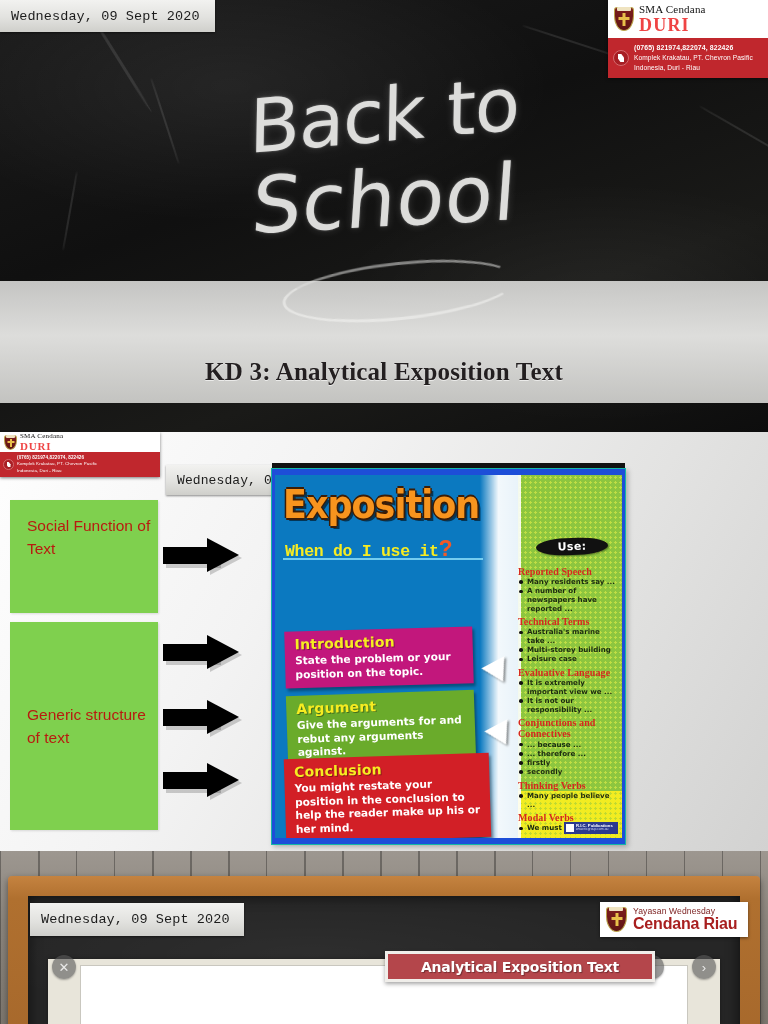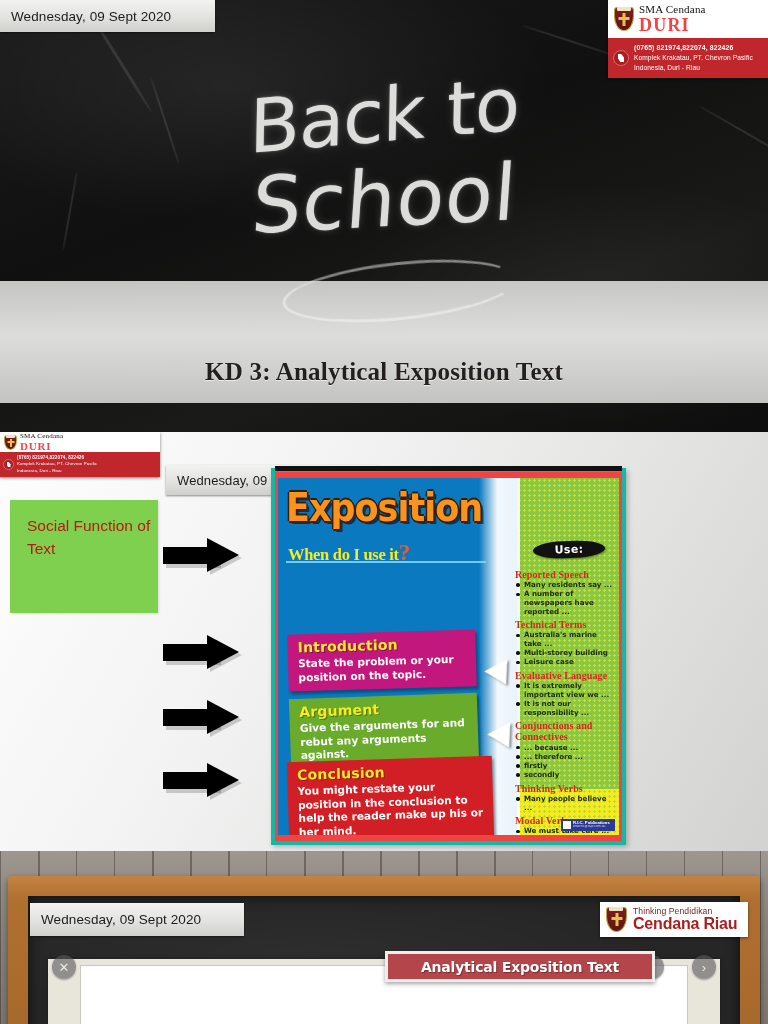--- a/index.html
+++ b/index.html
@@ -13,21 +13,21 @@
   .chalk-bg{position:absolute;inset:0;
     background:
       radial-gradient(ellipse 60% 45% at 30% 20%, rgba(255,255,255,.07), rgba(0,0,0,0) 70%),
       radial-gradient(ellipse 50% 40% at 78% 70%, rgba(255,255,255,.05), rgba(0,0,0,0) 70%),
       linear-gradient(160deg,#1b1b1b 0%,#101010 40%,#1a1a18 70%,#0d0d0d 100%);
   }
   .scratch{position:absolute;background:rgba(255,255,255,.10);border-radius:50%;filter:blur(.4px);}
   .date-chip{position:absolute;display:flex;align-items:center;
     background:linear-gradient(180deg,#f2f2f0 0%,#e2e2df 55%,#cfcfcb 100%);
     color:#1c1c1c;font-size:13.5px;letter-spacing:.1px;white-space:nowrap;
-    box-shadow:0 1px 2px rgba(0,0,0,.45);}
+    box-shadow:0 1px 2px rgba(0,0,0,.45);font-family:Liberation Mono, monospace;}
   .s1-date{left:0;top:0;width:204px;height:32px;padding-left:11px;}
 
   .logo-duri{position:absolute;right:0;top:0;width:160px;height:78px;
     background:#fff;box-shadow:0 1px 3px rgba(0,0,0,.5);overflow:hidden;}
   .logo-duri .top{height:38px;display:flex;align-items:center;padding-left:6px;gap:5px;background:#fff;}
   .shield{width:20px;height:24px;flex:none;position:relative;
     background:linear-gradient(180deg,#7d1d1d 0%,#5e1414 100%);
     border-radius:3px 3px 50% 50%/3px 3px 62% 62%;border:1px solid #b9a14a;box-sizing:border-box;}
   .shield:before{content:"";position:absolute;left:50%;top:5px;transform:translateX(-50%);
     width:3px;height:13px;background:#e8c04a;}
@@ -96,38 +96,38 @@
   .arrow .sh-out{position:absolute;left:3px;top:12px;width:55px;height:18px;background:rgba(0,0,0,.18);}
   .arrow .hd-out{position:absolute;left:47px;top:3px;width:0;height:0;
     border-top:17px solid transparent;border-bottom:17px solid transparent;border-left:32px solid rgba(0,0,0,.18);}
   .a1{left:163px;top:538px;}
   .a2{left:163px;top:635px;}
   .a3{left:163px;top:700px;}
   .a4{left:163px;top:763px;}
 
   
   .poster{position:absolute;left:271px;top:468px;width:355px;height:377px;
-    background:#ef4444;border:4px solid #14b8a6;box-shadow:2px 2px 5px rgba(0,0,0,.25);box-sizing:border-box;}
+    background:#1d4ed8;border:1px solid #14b8a6;box-shadow:2px 2px 5px rgba(0,0,0,.25);box-sizing:border-box;}
   .poster-inner{position:absolute;left:3px;top:6px;right:3px;bottom:6px;background:#0f7ec4;overflow:hidden;}
   .p-topbar{position:absolute;left:0;top:-6px;width:100%;height:5px;background:#111;}
   .p-left{position:absolute;left:0;top:0;width:63%;height:100%;background:#0b79c0;}
   .p-fade{position:absolute;left:59%;top:0;width:12%;height:100%;
     background:linear-gradient(90deg,rgba(255,255,255,0) 0%,rgba(255,255,255,.95) 45%,rgba(255,255,255,.9) 100%);}
   .p-right{position:absolute;right:0;top:0;width:30%;height:100%;background:#8dc63f;}
   .p-right:before{content:"";position:absolute;inset:0;opacity:.55;
     background-image:radial-gradient(#e9f24a 38%,transparent 39%);background-size:5px 5px;}
   .p-rightfoot{position:absolute;right:0;bottom:0;width:30%;height:13%;background:#f2ec21;}
   .p-rightfoot:before{content:"";position:absolute;inset:0;opacity:.5;
     background-image:radial-gradient(#8dc63f 38%,transparent 39%);background-size:5px 5px;}
 
   .p-title{position:absolute;left:8px;top:7px;width:96%;font-family:"DejaVu Sans",sans-serif;
     font-weight:700;font-size:35px;color:#f7941e;letter-spacing:-1px;
     text-shadow:-1.5px 0 0 #3a1d08,1.5px 0 0 #3a1d08,0 -1.5px 0 #3a1d08,0 1.5px 0 #3a1d08,3px 3px 0 rgba(0,0,0,.55);
     transform:scaleY(1.12);transform-origin:0 0;}
-  .p-q{position:absolute;left:10px;top:62px;font-family:Liberation Serif, serif;font-weight:700;
+  .p-q{position:absolute;left:10px;top:62px;font-family:Liberation Mono, monospace;font-weight:700;
     font-size:16.5px;color:#f7ec21;letter-spacing:-.3px;}
   .p-q .qm{color:#f05a28;font-size:23px;}
   .p-rule{position:absolute;left:8px;top:83px;width:200px;height:2px;background:#7fd6f5;opacity:.9;}
   .p-body{position:absolute;left:24px;top:89px;width:190px;color:#fff;font-family:"DejaVu Sans",sans-serif;
     font-weight:700;font-size:14px;line-height:1.32;letter-spacing:-.2px;}
 
   .tag{position:absolute;width:188px;padding:5px 8px 7px 10px;box-sizing:border-box;
     font-family:"DejaVu Sans",sans-serif;box-shadow:2px 3px 3px rgba(0,0,0,.35);}
   .tag h4{margin:0 0 2px 0;font-size:14px;color:#f7ec21;letter-spacing:.2px;
     text-shadow:1px 1px 0 rgba(0,0,0,.35);}
@@ -270,20 +270,23 @@
 
     <div class="date-chip s2-date" style="position:absolute;">
       <span>Wednesday, 09 Sept 2020</span>
     </div>
 
   </section>
 
   <div class="gbox g1">
     <span>Social Function of Text</span>
   </div>
+  <div class="gbox g2">
+    <span>Generic structure of text</span>
+  </div>
 
   <div class="arrow a1">
     <div class="sh-out"></div>
       <div class="hd-out"></div>
       <div class="shaft"></div>
       <div class="head"></div>
   </div>
   <div class="arrow a2">
     <div class="sh-out"></div>
       <div class="hd-out"></div>
@@ -385,21 +388,21 @@
 
   <div class="date-chip s3-date">
     <span>Wednesday, 09 Sept 2020</span>
   </div>
 
   <div class="logo-cendana">
     <div class="shield">
         <div class="cap"></div>
       </div>
     <div class="cend-words">
-      <div class="l1">Thinking Pendidikan</div>
+      <div class="l1">Yayasan Wednesday</div>
       <div class="l2">Cendana Riau</div>
     </div>
   </div>
 
   <div class="inner-card">
     <div class="inner-white"></div>
   </div>
 
   <div class="nav-btn nav-close">
     <span>✕</span>

